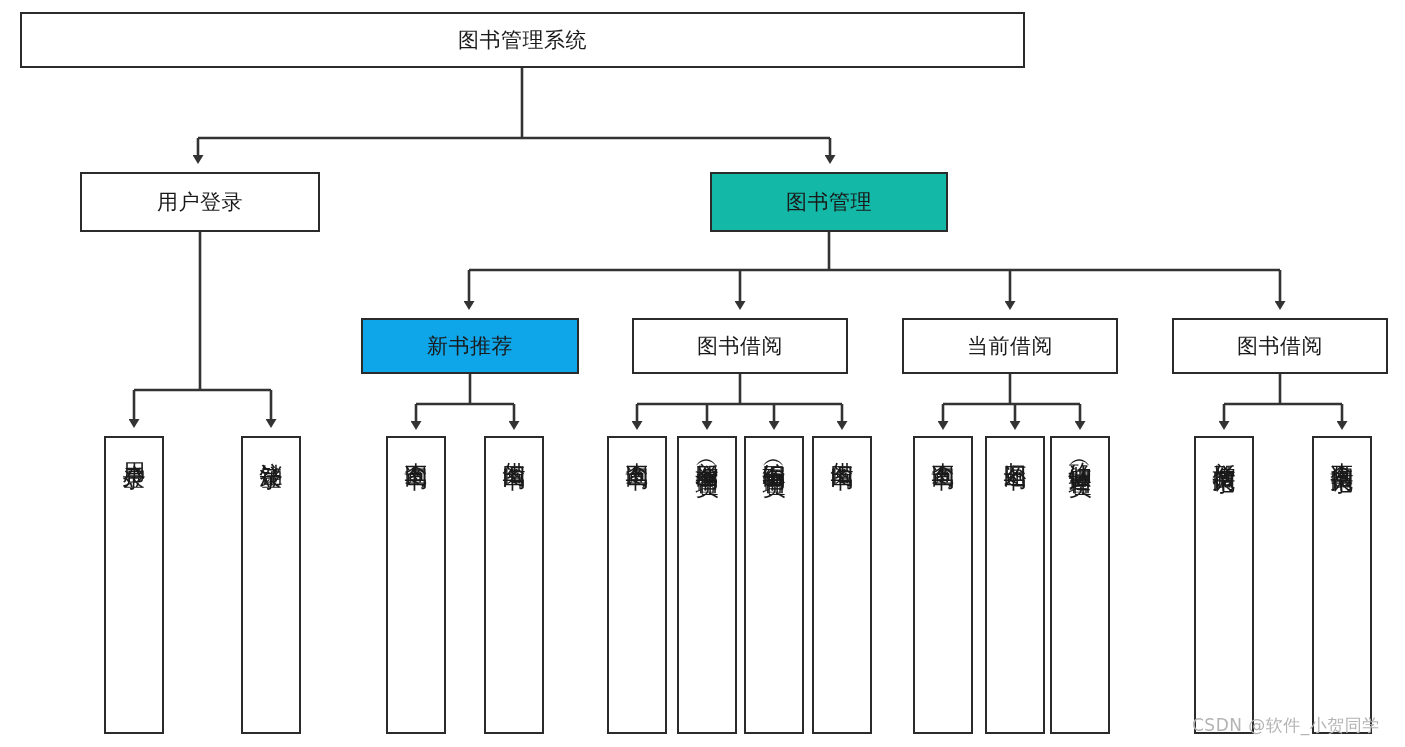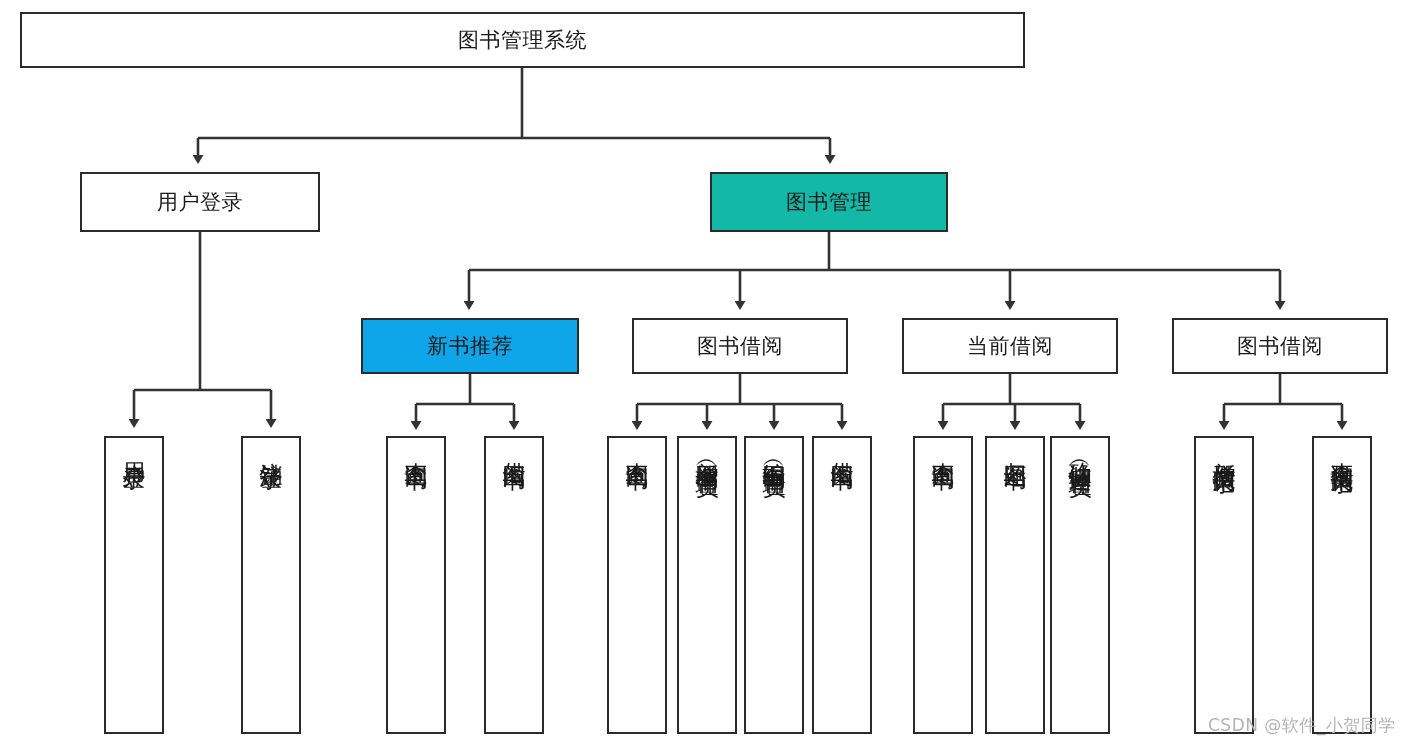--- a/index.html
+++ b/index.html
@@ -193,15 +193,15 @@
   <div class="node-box vert" style="left: 1050px; top: 436px; width: 60px; height: 298px; border-color: rgb(43, 43, 43); background: rgb(255, 255, 255);">
     <span class="node-label">确认归还（管理员）</span>
   </div>
   <div class="node-box vert" style="left: 1194px; top: 436px; width: 60px; height: 298px; border-color: rgb(43, 43, 43); background: rgb(255, 255, 255);">
     <span class="node-label">新增借阅记录</span>
   </div>
   <div class="node-box vert" style="left: 1312px; top: 436px; width: 60px; height: 298px; border-color: rgb(43, 43, 43); background: rgb(255, 255, 255);">
     <span class="node-label">查询借阅记录</span>
   </div>
 
-  <div class="watermark" style="left: 1192px; top: 714px; color: rgb(180, 180, 180); margin-left: 16px;">CSDN @软件_小贺同学</div>
+  <div class="watermark" style="left: 1192px; top: 714px; color: rgb(180, 180, 180);">CSDN @软件_小贺同学</div>
 
 </div>
 
 </body></html>

